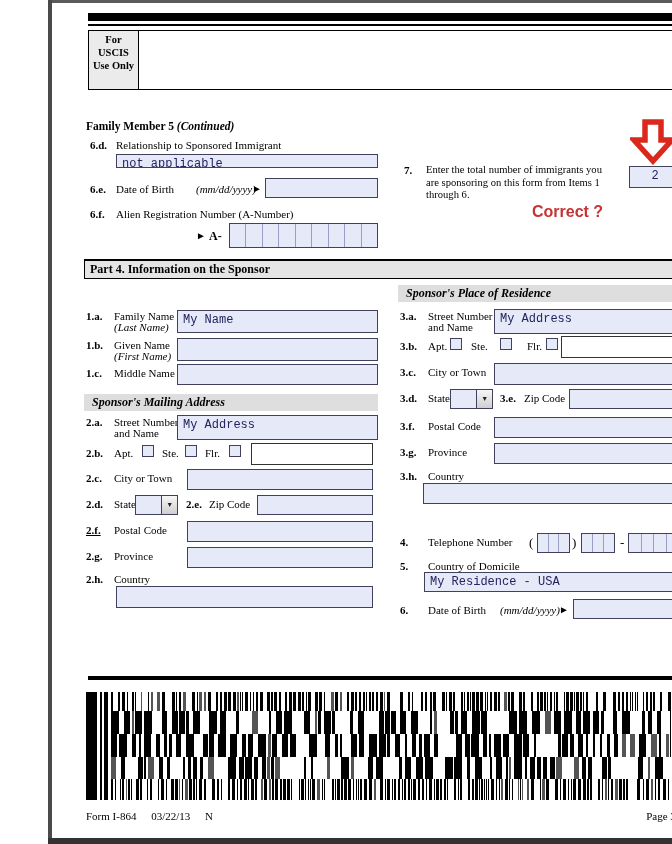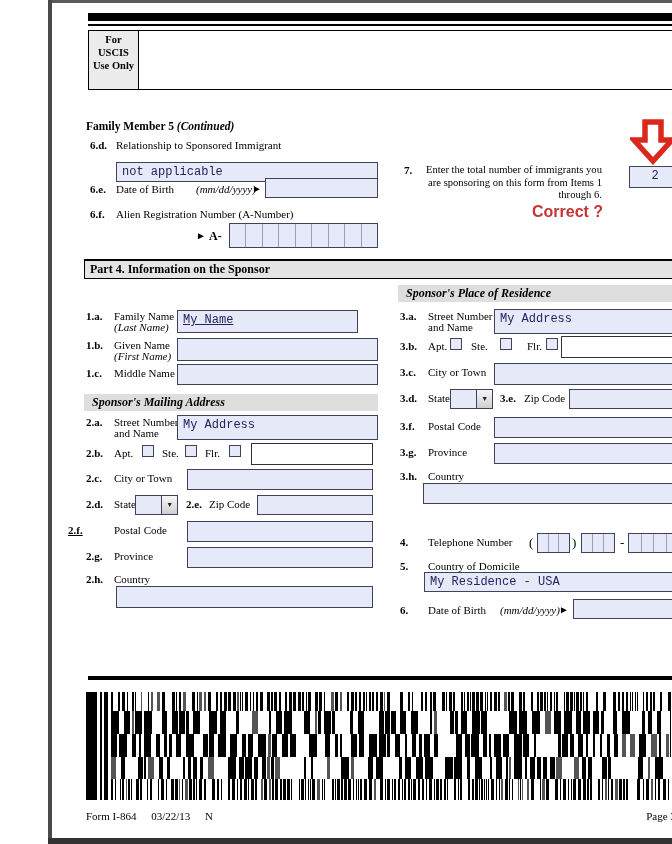--- a/index.html
+++ b/index.html
@@ -61,21 +61,21 @@
   </div>
 
 
   <div class="abs lbl" style="left:38px;top:120px;font-weight:bold;font-size:11.5px;">
     <span>Family Member 5</span>
     <span class="it">(Continued)</span>
   </div>
 
   <span class="abs lbl num" style="left:42px;top:139px;">6.d.</span>
   <span class="abs lbl" style="left:68px;top:139px;">Relationship to Sponsored Immigrant</span>
-  <div class="abs fld" style="left:68px;top:162px;width:262px;height:20px;">not applicable</div>
+  <div class="abs fld" style="left:68px;top:154px;width:262px;height:14px;">not applicable</div>
 
   <span class="abs lbl num" style="left:42px;top:183px;">6.e.</span>
   <span class="abs lbl" style="left:68px;top:183px;">Date of Birth</span>
   <span class="abs lbl it" style="left:148px;top:183px;">(mm/dd/yyyy)</span>
   <span class="abs lbl" style="left:204px;top:183px;font-size:10px;">►</span>
   <div class="abs fld" style="left:217px;top:178px;width:113px;height:20px;"></div>
 
   <span class="abs lbl num" style="left:42px;top:208px;">6.f.</span>
   <span class="abs lbl" style="left:68px;top:208px;">Alien Registration Number (A-Number)</span>
   <span class="abs lbl" style="left:148px;top:230px;font-size:10px;">►</span>
@@ -86,39 +86,39 @@
       <i></i>
       <i></i>
       <i></i>
       <i></i>
       <i></i>
       <i></i>
       <i></i>
   </div>
 
   <span class="abs lbl num" style="left:356px;top:164px;">7.</span>
-  <div class="abs lbl" style="left:378px;top:164px;font-size:10.6px;line-height:12.5px;text-align:right;">
+  <div class="abs lbl" style="left:378px;top:164px;font-size:10.6px;line-height:12.5px;">
     <div>Enter the total number of immigrants you</div>
     <div>are sponsoring on this form from Items 1</div>
     <div>through 6.</div>
   </div>
   <div class="abs fld fld-center" style="left:581px;top:166px;width:52px;height:22px;">2</div>
 
   <svg class="abs" style="left:582px;top:118px;" width="46" height="47" viewBox="0 0 46 47">
     <polygon points="15,4 31,4 31,22 42,22 23,43 4,22 15,22" fill="#ffffff" stroke="#da291c" stroke-width="5.5" stroke-linejoin="miter"></polygon>
   </svg>
   <div class="abs annot" style="left:484px;top:203px;">Correct ?</div>
 
   <div class="abs parthdr" style="left:36px;top:259px;width:584px;height:15px;">Part 4. Information on the Sponsor</div>
 
 
   <span class="abs lbl num" style="left:38px;top:310px;font-family:Liberation Serif, serif;">1.a.</span>
   <span class="abs lbl" style="left:66px;top:310px;">Family Name</span>
   <span class="abs lbl it" style="left:66px;top:321px;">(Last Name)</span>
-  <div class="abs fld" style="left:129px;top:310px;width:181px;height:23px;text-decoration:underline;">My Name</div>
+  <div class="abs fld" style="left:129px;top:310px;width:201px;height:23px;">My Name</div>
 
   <span class="abs lbl num" style="left:38px;top:339px;">1.b.</span>
   <span class="abs lbl" style="left:66px;top:339px;">Given Name</span>
   <span class="abs lbl it" style="left:66px;top:350px;">(First Name)</span>
   <div class="abs fld" style="left:129px;top:338px;width:201px;height:23px;"></div>
 
   <span class="abs lbl num" style="left:38px;top:367px;">1.c.</span>
   <span class="abs lbl" style="left:66px;top:367px;">Middle Name</span>
   <div class="abs fld" style="left:129px;top:364px;width:201px;height:21px;"></div>
 
@@ -145,21 +145,21 @@
   <span class="abs lbl num" style="left:38px;top:498px;">2.d.</span>
   <span class="abs lbl" style="left:66px;top:498px;">State</span>
   <div class="abs dd" style="left:87px;top:495px;width:43px;height:20px;">
     <div class="box"></div>
     <div class="btn">▼</div>
   </div>
   <span class="abs lbl num" style="left:138px;top:498px;">2.e.</span>
   <span class="abs lbl" style="left:161px;top:498px;">Zip Code</span>
   <div class="abs fld" style="left:209px;top:495px;width:116px;height:20px;"></div>
 
-  <span class="abs lbl num" style="left:20px;top:524px;text-decoration:underline;">2.f.</span>
+  <span class="abs lbl num" style="left:38px;top:524px;text-decoration:underline;">2.f.</span>
   <span class="abs lbl" style="left:66px;top:524px;">Postal Code</span>
   <div class="abs fld" style="left:139px;top:521px;width:186px;height:21px;"></div>
 
   <span class="abs lbl num" style="left:38px;top:550px;">2.g.</span>
   <span class="abs lbl" style="left:66px;top:550px;">Province</span>
   <div class="abs fld" style="left:139px;top:547px;width:186px;height:21px;"></div>
 
   <span class="abs lbl num" style="left:38px;top:573px;">2.h.</span>
   <span class="abs lbl" style="left:66px;top:573px;">Country</span>
   <div class="abs fld" style="left:68px;top:586px;width:257px;height:22px;"></div>

